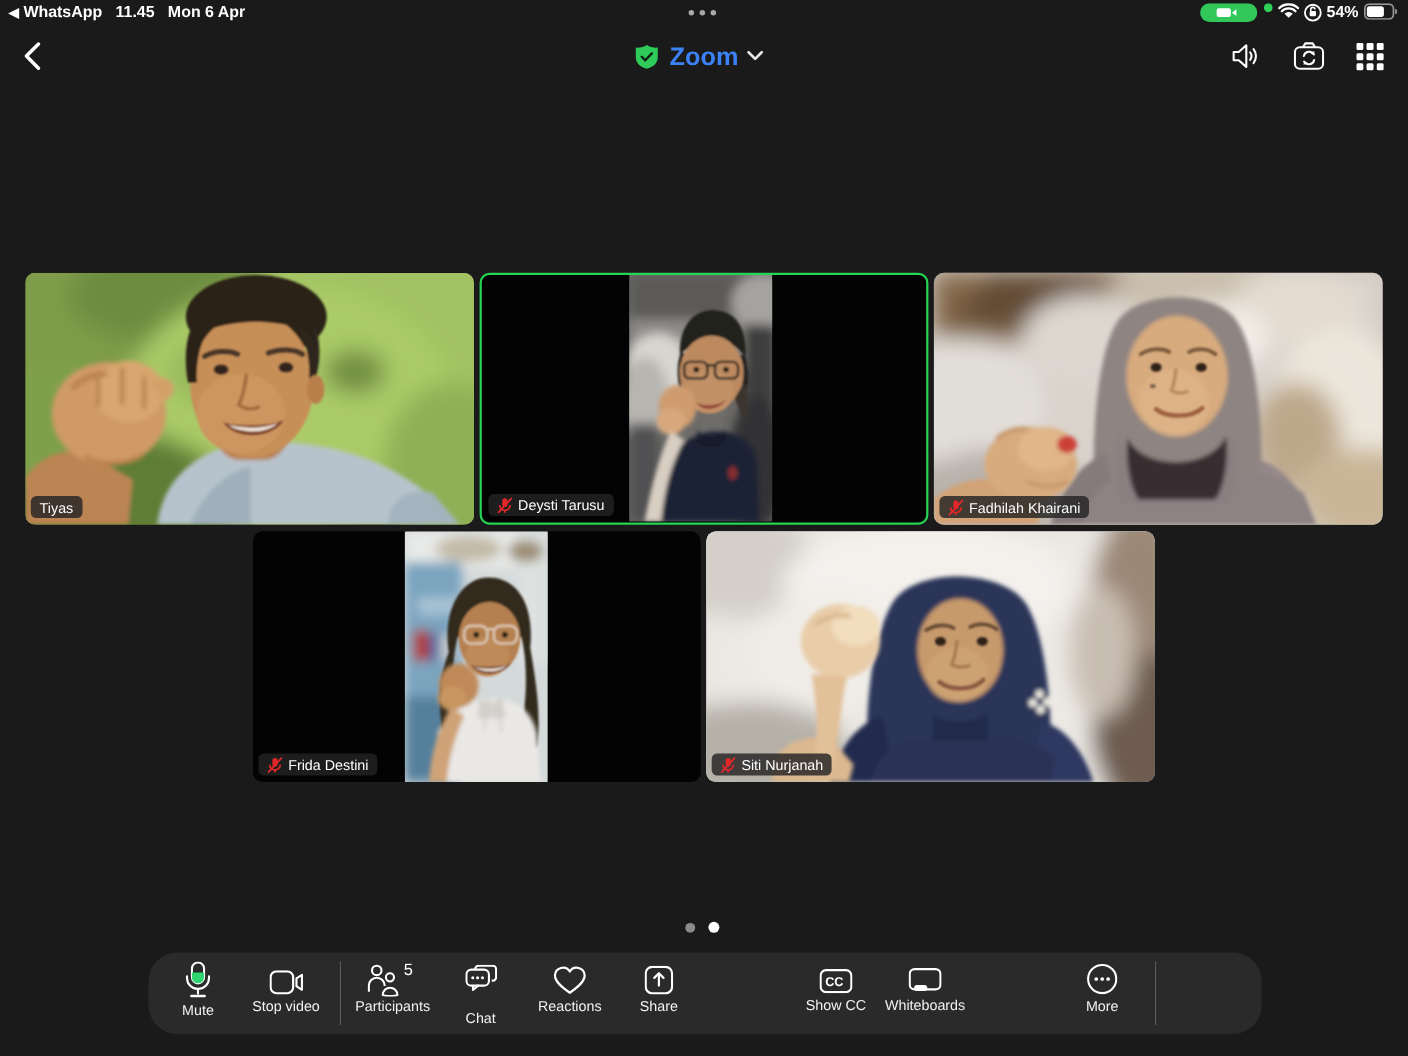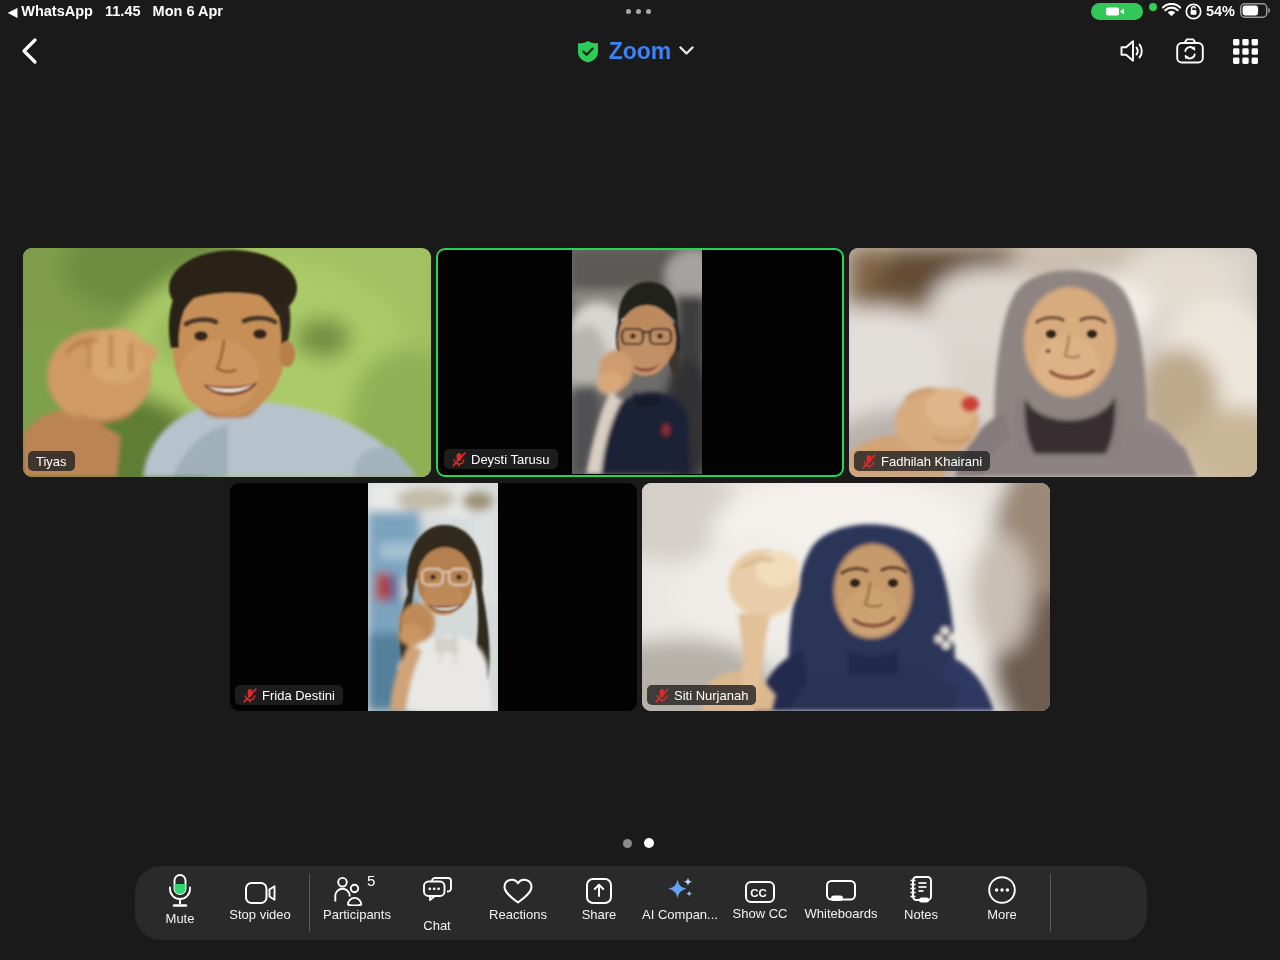--- a/index.html
+++ b/index.html
@@ -463,30 +463,20 @@
     <div class="tb" style="left:424px;">
       <div class="ic" style="height:38px">
           <svg width="26" height="26" viewBox="0 0 26 26">
             <rect x="1" y="1" width="24" height="24" rx="6" stroke="#fff" stroke-width="2" fill="none"></rect>
             <path d="M13 18 V7.5 M8.8 11 L13 6.8 L17.2 11" stroke="#fff" stroke-width="2" fill="none" stroke-linecap="round" stroke-linejoin="round"></path>
           </svg>
         </div>
       <div class="tx">Share</div>
     </div>
 
-    <div class="tb" style="left:505px;">
-      <div class="ic" style="height:38px">
-          <svg width="30" height="28" viewBox="0 0 30 28">
-            <path d="M12.5 3 C13.5 9 16 11.5 22 12.8 C16 14.2 13.5 16.7 12.5 22.6 C11.5 16.7 9 14.2 3 12.8 C9 11.5 11.5 9 12.5 3 Z" fill="#64a0f4"></path>
-            <path d="M23 1.5 C23.4 4.1 24.6 5.3 27.2 5.8 C24.6 6.3 23.4 7.5 23 10.1 C22.6 7.5 21.4 6.3 18.8 5.8 C21.4 5.3 22.6 4.1 23 1.5 Z" fill="#bcd4fb"></path>
-            <path d="M24.2 14.5 C24.5 16.4 25.4 17.3 27.3 17.6 C25.4 18 24.5 18.9 24.2 20.8 C23.9 18.9 23 18 21.1 17.6 C23 17.3 23.9 16.4 24.2 14.5 Z" fill="#93b9f8"></path>
-          </svg>
-        </div>
-      <div class="tx">AI Compan...</div>
-    </div>
 
     <div class="tb" style="left:585px;">
       <div class="ic" style="height:37px">
           <svg width="30" height="22" viewBox="0 0 30 22">
             <rect x="1" y="1" width="28" height="20" rx="5" stroke="#fff" stroke-width="2" fill="none"></rect>
             <text x="5.2" y="15.8" fill="#fff" font-size="11.5" font-weight="bold" font-family="Liberation Sans">CC</text>
           </svg>
         </div>
       <div class="tx">Show CC</div>
     </div>
@@ -494,41 +484,20 @@
     <div class="tb" style="left:666px;">
       <div class="ic" style="height:37px">
           <svg width="30" height="23" viewBox="0 0 30 23">
             <rect x="1" y="1" width="28" height="18.5" rx="4.5" stroke="#fff" stroke-width="2" fill="none"></rect>
             <rect x="5" y="15.5" width="12" height="5.5" rx="2.75" fill="#fff"></rect>
           </svg>
         </div>
       <div class="tx">Whiteboards</div>
     </div>
 
-    <div class="tb" style="left:746px;">
-      <div class="ic" style="height:38px">
-          <svg width="25" height="28" viewBox="0 0 25 28">
-            <rect x="4" y="1" width="18" height="23" rx="3.5" stroke="#fff" stroke-width="1.9" fill="none"></rect>
-            <g stroke="#fff" stroke-width="1.6">
-              <path d="M1.5 4.5 h5"></path>
-              <path d="M1.5 8.5 h5"></path>
-              <path d="M1.5 12.5 h5"></path>
-              <path d="M1.5 16.5 h5"></path>
-              <path d="M1.5 20.5 h5"></path>
-            </g>
-            <g stroke="#fff" stroke-width="1.7">
-              <path d="M9.5 7 h8"></path>
-              <path d="M9.5 11 h8"></path>
-              <path d="M9.5 15 h5"></path>
-            </g>
-            <rect x="10" y="21.5" width="10" height="5" rx="2.5" fill="#fff"></rect>
-          </svg>
-        </div>
-      <div class="tx">Notes</div>
-    </div>
 
     <div class="tb" style="left:827px;">
       <div class="ic" style="height:38px">
           <svg width="28" height="28" viewBox="0 0 28 28">
             <circle cx="14" cy="14" r="12.8" stroke="#fff" stroke-width="1.9" fill="none"></circle>
             <g fill="#fff">
               <circle cx="8.6" cy="14" r="1.7"></circle>
               <circle cx="14" cy="14" r="1.7"></circle>
               <circle cx="19.4" cy="14" r="1.7"></circle>
             </g>

